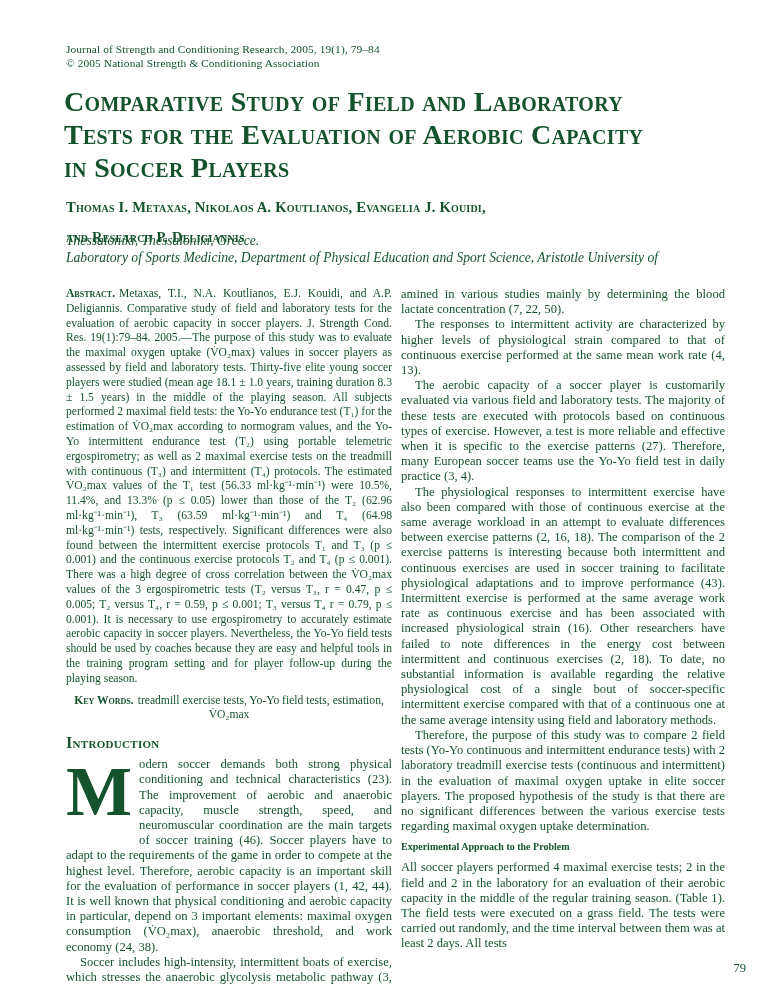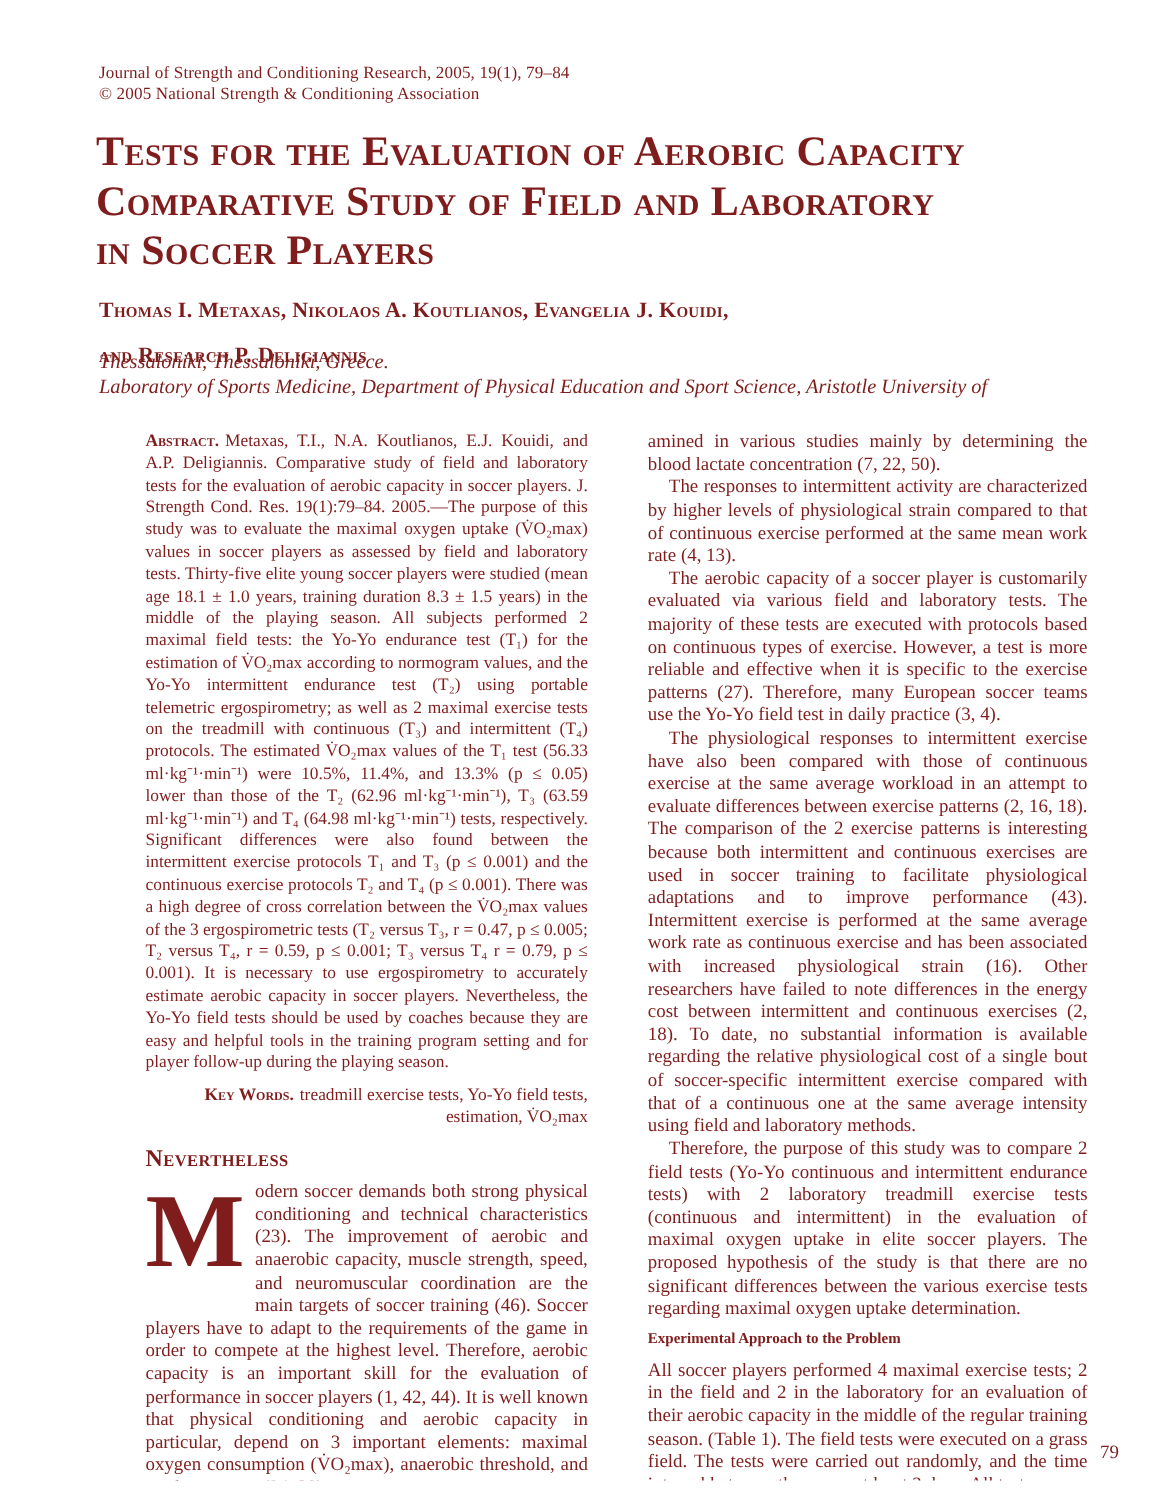--- a/index.html
+++ b/index.html
@@ -1,37 +1,37 @@
 <!DOCTYPE html>
 <html><head>
 <meta charset="utf-8">
 <style>
   html,body{margin:0;padding:0;background:#e8e8e8;}
   .page{
     position:relative;width:768px;height:994px;background:#ffffff;
-    color:#7f1d1d;font-family:"Liberation Serif",serif;overflow:hidden;
+    color:#14532d;font-family:"Liberation Serif",serif;overflow:hidden;
     margin:0 auto;
   }
   .masthead{position:absolute;left:66px;top:43px;font-size:11.4px;line-height:13.8px;letter-spacing:0.1px;}
   .title{position:absolute;left:64px;top:85px;margin:0;font-weight:700;
     font-variant:small-caps;font-size:28px;line-height:33px;letter-spacing:0.3px;}
   .tline{display:block;}
   .authors{position:absolute;left:66px;top:187px;font-weight:700;
     font-variant:small-caps;font-size:14.6px;line-height:17.6px;letter-spacing:0.2px;}
   .aline{display:block;margin-top:12px;}
   .affiliation{position:absolute;left:66px;top:233px;font-style:italic;
     font-size:13.6px;line-height:16.6px;}
   .affline{display:block;}
   .columns{position:absolute;left:66px;top:287px;width:659px;height:700px;
     display:flex;gap:9px;overflow:hidden;}
-  .col{width:326px;margin-left:31px;}
+  .col{width:326px;}
   .col.right{width:324px;}
   p{margin:0;text-align:justify;}
   .abstract,.keywords{font-size:11.6px;line-height:14.8px;}
-  .keywords{margin-top:7px;text-align:right;}
+  .keywords{margin-top:7px;text-align:center;}
   .sc-label{font-variant:small-caps;font-weight:700;margin-right:4px;}
   .section-heading{margin:11px 0 5px;font-variant:small-caps;font-weight:700;
     font-size:16px;line-height:18px;letter-spacing:0.3px;}
   .section-heading.methods{margin-top:10px;}
   .sub-heading{margin:5px 0 6px;font-size:10px;line-height:15px;font-weight:700;}
   .body-para{font-size:12.6px;line-height:15.2px;}
   .indent{text-indent:14px;}
   .dropcap{float:left;font-weight:700;font-size:70px;line-height:64px;
     height:74px;margin:3px 7px 0 0;}
   .page-number{position:absolute;right:22px;top:961px;font-size:12.6px;text-align:right;}
@@ -40,43 +40,43 @@
 <body>
 
 <div class="page">
 
   <header class="masthead">
     <div>Journal of Strength and Conditioning Research, 2005, 19(1), 79–84</div>
     <div>© 2005 National Strength &amp; Conditioning Association</div>
   </header>
 
   <h1 class="title">
+    <span class="tline">Comparative Study of Field and Laboratory</span>
     <span class="tline">Tests for the Evaluation of Aerobic Capacity</span>
-    <span class="tline">Comparative Study of Field and Laboratory</span>
     <span class="tline">in Soccer Players</span>
   </h1>
 
   <div class="authors">
     <span class="aline">Thomas I. Metaxas, Nikolaos A. Koutlianos, Evangelia J. Kouidi,</span>
     <span class="aline">and Research P. Deligiannis</span>
   </div>
 
   <div class="affiliation">
     <span class="affline">Thessaloniki, Thessaloniki, Greece.</span>
     <span class="affline">Laboratory of Sports Medicine, Department of Physical Education and Sport Science, Aristotle University of</span>
   </div>
 
   <div class="columns">
 
     <div class="col left">
       <p class="abstract"><span class="sc-label">Abstract.</span><span>Metaxas, T.I., N.A. Koutlianos, E.J. Kouidi, and A.P. Deligiannis. Comparative study of field and laboratory tests for the evaluation of aerobic capacity in soccer players. J. Strength Cond. Res. 19(1):79–84. 2005.—The purpose of this study was to evaluate the maximal oxygen uptake (V̇O₂max) values in soccer players as assessed by field and laboratory tests. Thirty-five elite young soccer players were studied (mean age 18.1 ± 1.0 years, training duration 8.3 ± 1.5 years) in the middle of the playing season. All subjects performed 2 maximal field tests: the Yo-Yo endurance test (T₁) for the estimation of V̇O₂max according to normogram values, and the Yo-Yo intermittent endurance test (T₂) using portable telemetric ergospirometry; as well as 2 maximal exercise tests on the treadmill with continuous (T₃) and intermittent (T₄) protocols. The estimated V̇O₂max values of the T₁ test (56.33 ml·kg⁻¹·min⁻¹) were 10.5%, 11.4%, and 13.3% (p ≤ 0.05) lower than those of the T₂ (62.96 ml·kg⁻¹·min⁻¹), T₃ (63.59 ml·kg⁻¹·min⁻¹) and T₄ (64.98 ml·kg⁻¹·min⁻¹) tests, respectively. Significant differences were also found between the intermittent exercise protocols T₁ and T₃ (p ≤ 0.001) and the continuous exercise protocols T₂ and T₄ (p ≤ 0.001). There was a high degree of cross correlation between the V̇O₂max values of the 3 ergospirometric tests (T₂ versus T₃, r = 0.47, p ≤ 0.005; T₂ versus T₄, r = 0.59, p ≤ 0.001; T₃ versus T₄ r = 0.79, p ≤ 0.001). It is necessary to use ergospirometry to accurately estimate aerobic capacity in soccer players. Nevertheless, the Yo-Yo field tests should be used by coaches because they are easy and helpful tools in the training program setting and for player follow-up during the playing season.</span></p>
 
       <p class="keywords"><span class="sc-label">Key Words.</span><span>treadmill exercise tests, Yo-Yo field tests, estimation, V̇O₂max</span></p>
 
-      <h2 class="section-heading">Nevertheless</h2>
+      <h2 class="section-heading">Introduction</h2>
 
       <p class="body-para"><span class="dropcap">M</span><span>odern soccer demands both strong physical conditioning and technical characteristics (23). The improvement of aerobic and anaerobic capacity, muscle strength, speed, and neuromuscular coordination are the main targets of soccer training (46). Soccer players have to adapt to the requirements of the game in order to compete at the highest level. Therefore, aerobic capacity is an important skill for the evaluation of performance in soccer players (1, 42, 44). It is well known that physical conditioning and aerobic capacity in particular, depend on 3 important elements: maximal oxygen consumption (V̇O₂max), anaerobic threshold, and work economy (24, 38).</span></p>
 
       <p class="body-para indent">Soccer includes high-intensity, intermittent boats of exercise, which stresses the anaerobic glycolysis metabolic pathway (3, 12, 17, 25, 49). The contribution of anaerobic glycolysis to total metabolism in soccer has been ex-</p>
     </div>
 
     <div class="col right">
       <p class="body-para">amined in various studies mainly by determining the blood lactate concentration (7, 22, 50).</p>
       <p class="body-para indent">The responses to intermittent activity are characterized by higher levels of physiological strain compared to that of continuous exercise performed at the same mean work rate (4, 13).</p>
       <p class="body-para indent">The aerobic capacity of a soccer player is customarily evaluated via various field and laboratory tests. The majority of these tests are executed with protocols based on continuous types of exercise. However, a test is more reliable and effective when it is specific to the exercise patterns (27). Therefore, many European soccer teams use the Yo-Yo field test in daily practice (3, 4).</p>

